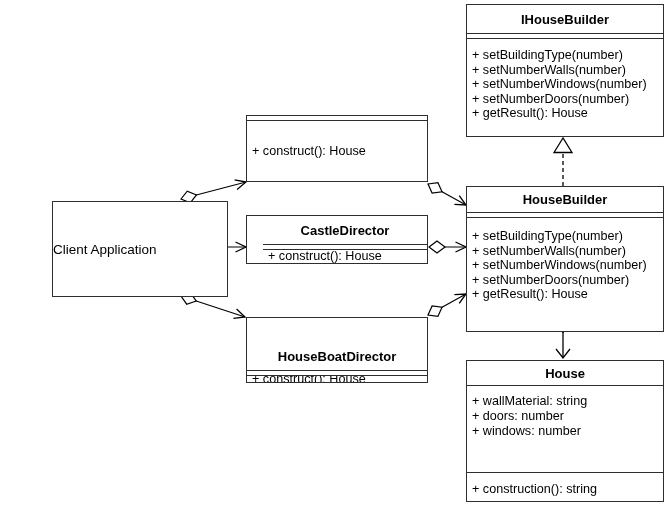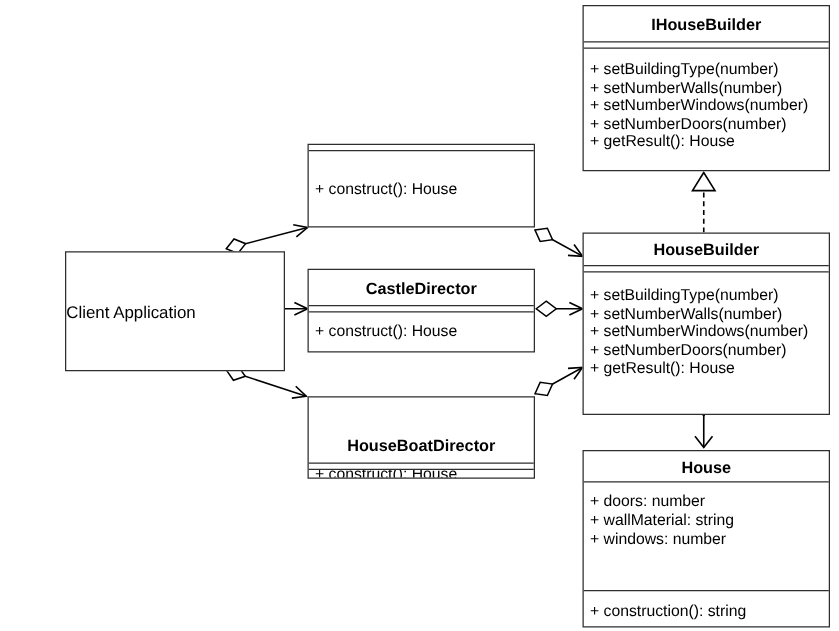--- a/index.html
+++ b/index.html
@@ -70,21 +70,21 @@
     <span>Client Application</span>
   </div>
 
   <div class="uml-box" style="left:246px; top:115px; width:182px; height:67px;">
     <div class="uml-sep"></div>
     <div class="uml-members center1">
       <div class="member">+ construct(): House</div>
     </div>
   </div>
 
-  <div class="uml-box" style="left:246px; top:215px; width:182px; height:67px;">
+  <div class="uml-box" style="left:246px; top:215px; width:182px; height:49px;padding-left:16px;">
     <div class="uml-title" style="height:28px;">CastleDirector</div>
     <div class="uml-sep"></div>
     <div class="uml-members center1">
       <div class="member">+ construct(): House</div>
     </div>
   </div>
 
   <div class="uml-box" style="left:246px; top:317px; width:182px; height:66px;">
     <div class="uml-title" style="height:28px;margin-top:24px;">HouseBoatDirector</div>
     <div class="uml-sep"></div>
@@ -113,22 +113,22 @@
       <div class="member">+ setNumberWalls(number)</div>
       <div class="member">+ setNumberWindows(number)</div>
       <div class="member">+ setNumberDoors(number)</div>
       <div class="member">+ getResult(): House</div>
     </div>
   </div>
 
   <div class="uml-box" style="left:466px; top:360px; width:198px; height:142px;">
     <div class="uml-title" style="height:24px;">House</div>
     <div class="uml-members house-attrs" style="flex:0 0 78px; border-bottom:1.5px solid #2e2e2e; padding-top:8px;">
+      <div class="member house-attrs">+ wallMaterial: string</div>
       <div class="member house-attrs">+ doors: number</div>
-      <div class="member house-attrs">+ wallMaterial: string</div>
       <div class="member house-attrs">+ windows: number</div>
     </div>
     <div class="uml-members" style="padding-top:9px;">
       <div class="member">+ construction(): string</div>
     </div>
   </div>
 
 </div>
 
 </body></html>

